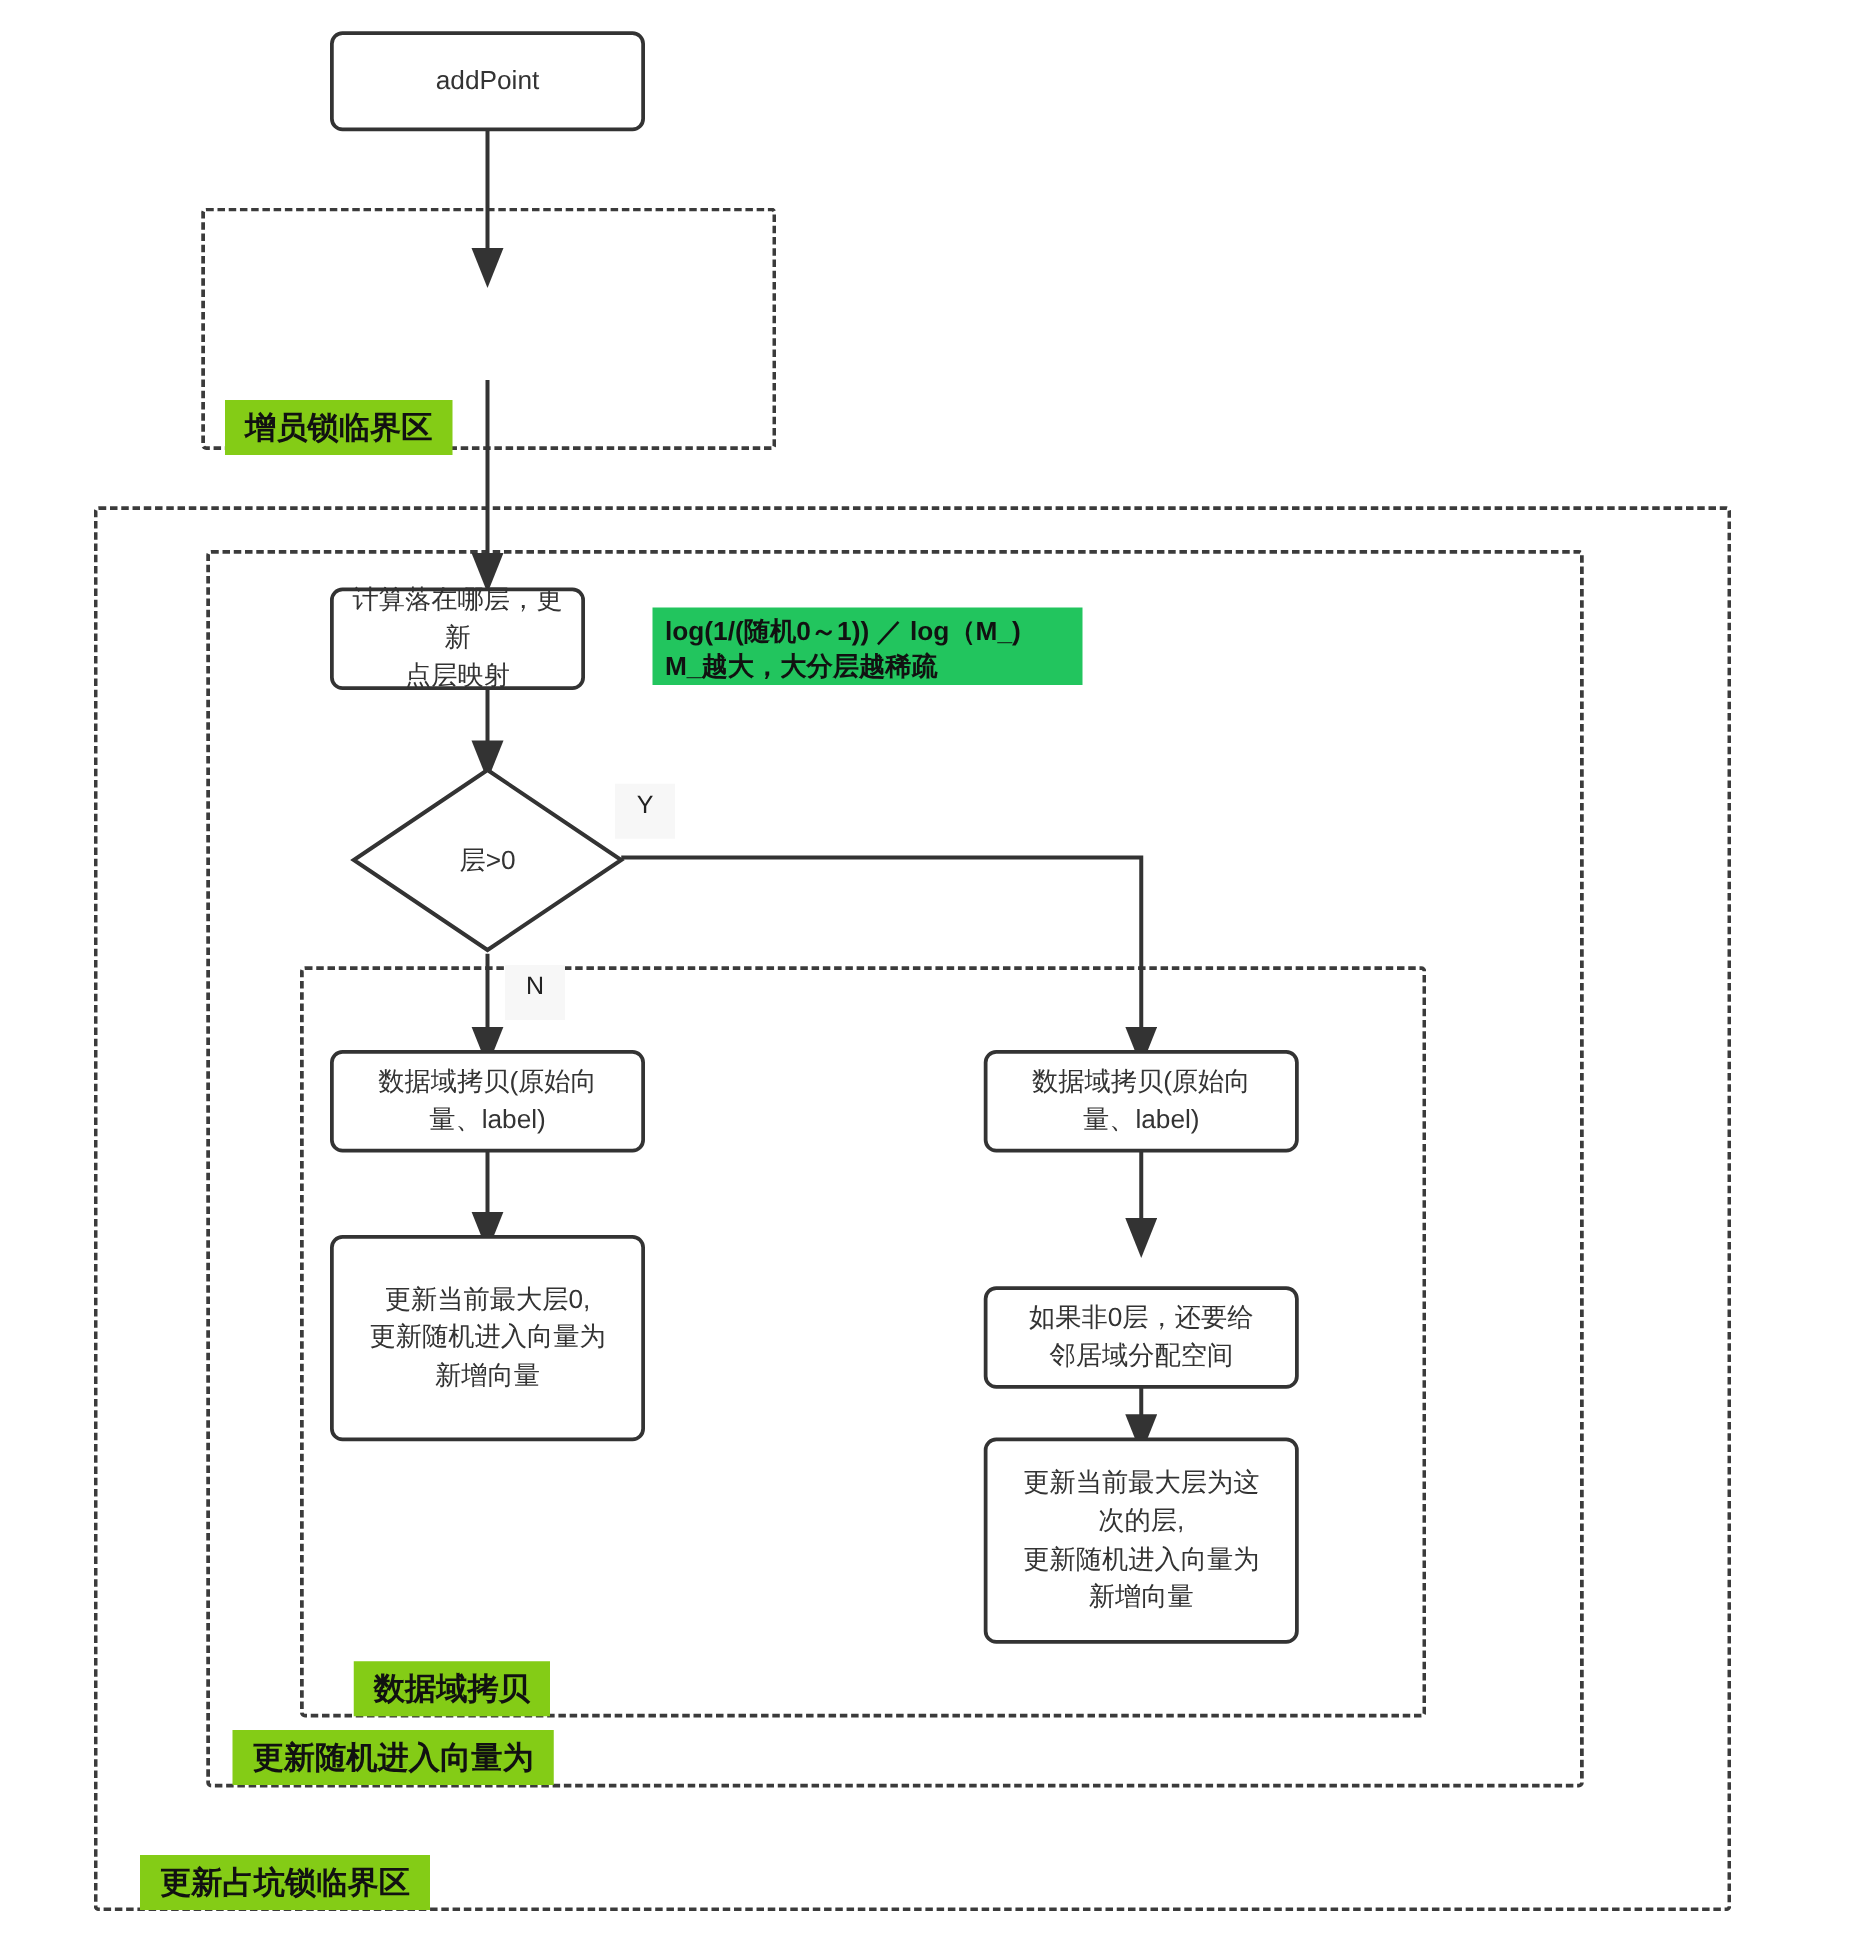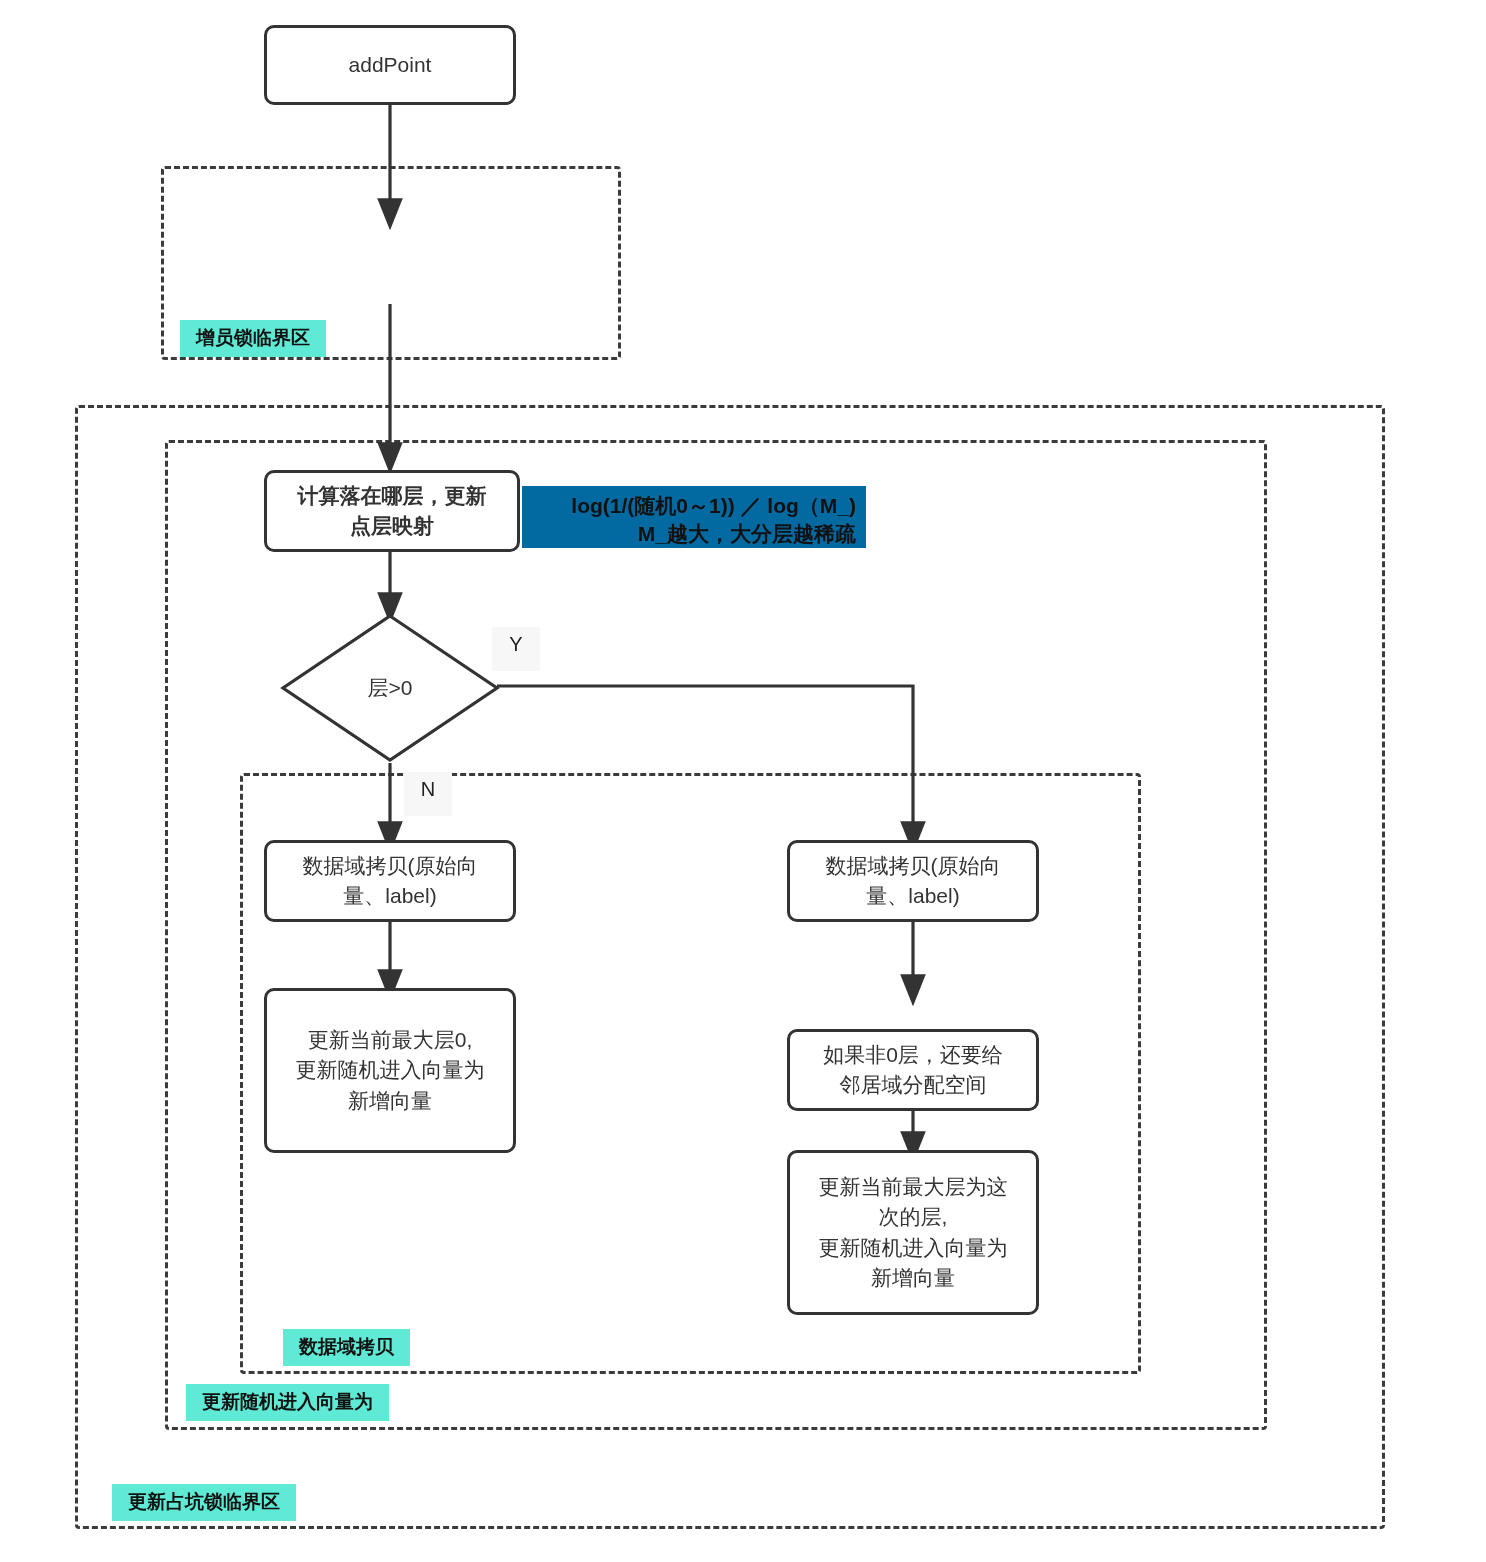--- a/index.html
+++ b/index.html
@@ -20,24 +20,24 @@
   
   .scope {
     position: absolute;
     border: 3px dashed #3b3b3b;
     border-radius: 4px;
     box-sizing: border-box;
     background: transparent;
   }
   .scope-label {
     position: absolute;
-    background: #5eead4;
+    background: #84cc16;
     color: #111111;
     font-weight: bold;
-    font-size: 19px;
+    font-size: 25px;
     line-height: 1.2;
     padding: 7px 16px;
     white-space: nowrap;
     box-sizing: border-box;
   }
   
   .node {
     position: absolute;
     box-sizing: border-box;
     border: 3px solid #333333;
@@ -75,28 +75,28 @@
     color: #222222;
     font-size: 20px;
     padding: 6px 14px;
     box-sizing: border-box;
     text-align: center;
     white-space: nowrap;
   }
   
   .note {
     position: absolute;
-    background: #0369a1;
+    background: #22c55e;
     color: #111111;
     font-weight: bold;
     font-size: 21px;
     line-height: 1.35;
     padding: 6px 10px;
     box-sizing: border-box;
-    text-align: right;
+    text-align: left;
     white-space: pre-line;
   }
   
   #edges {
     position: absolute;
     left: 0; top: 0;
     width: 1486px;
     height: 1562px;
     pointer-events: none;
   }
@@ -140,21 +140,21 @@
     <path d="M913,919 L913,991" stroke="#333333" stroke-width="3.2" fill="none" marker-end="url(#arrow)"></path>
 
     <path d="M913,1074 L913,1148" stroke="#333333" stroke-width="3.2" fill="none" marker-end="url(#arrow)"></path>
   </svg>
 
   <div class="node" style="left:264px; top:25px; width:252px; height:80px;">
     <span>addPoint</span>
   </div>
 
 
-  <div class="node" style="left:264px; top:470px; width:256px; height:82px;font-weight:bold;">
+  <div class="node" style="left:264px; top:470px; width:204px; height:82px;">
     <span>计算落在哪层，更新
 点层映射</span>
   </div>
 
   <div class="note" style="left:522px; top:486px; width:344px; height:62px;">log(1/(随机0～1)) ／ log（M_)
 M_越大，大分层越稀疏</div>
 
   <div class="diamond-wrap" style="left:280px; top:613px; width:220px; height:150px;">
     <svg width="220" height="150" viewBox="0 0 220 150" xmlns="http://www.w3.org/2000/svg">
       <polygon points="110,3 217,75 110,147 3,75" fill="#ffffff" stroke="#333333" stroke-width="3.2"></polygon>

